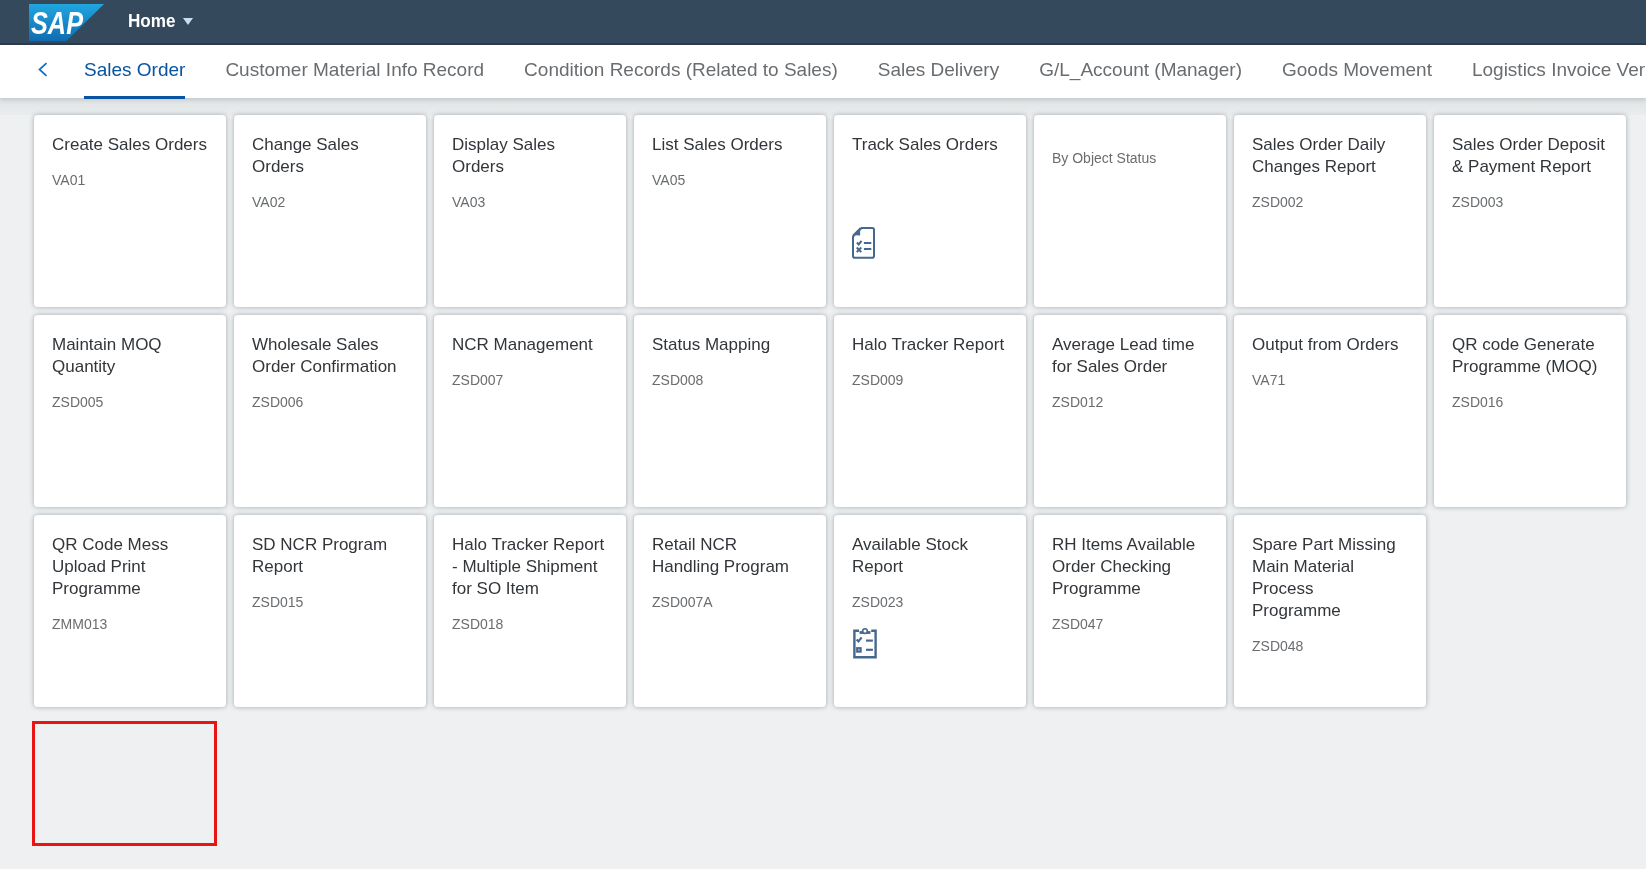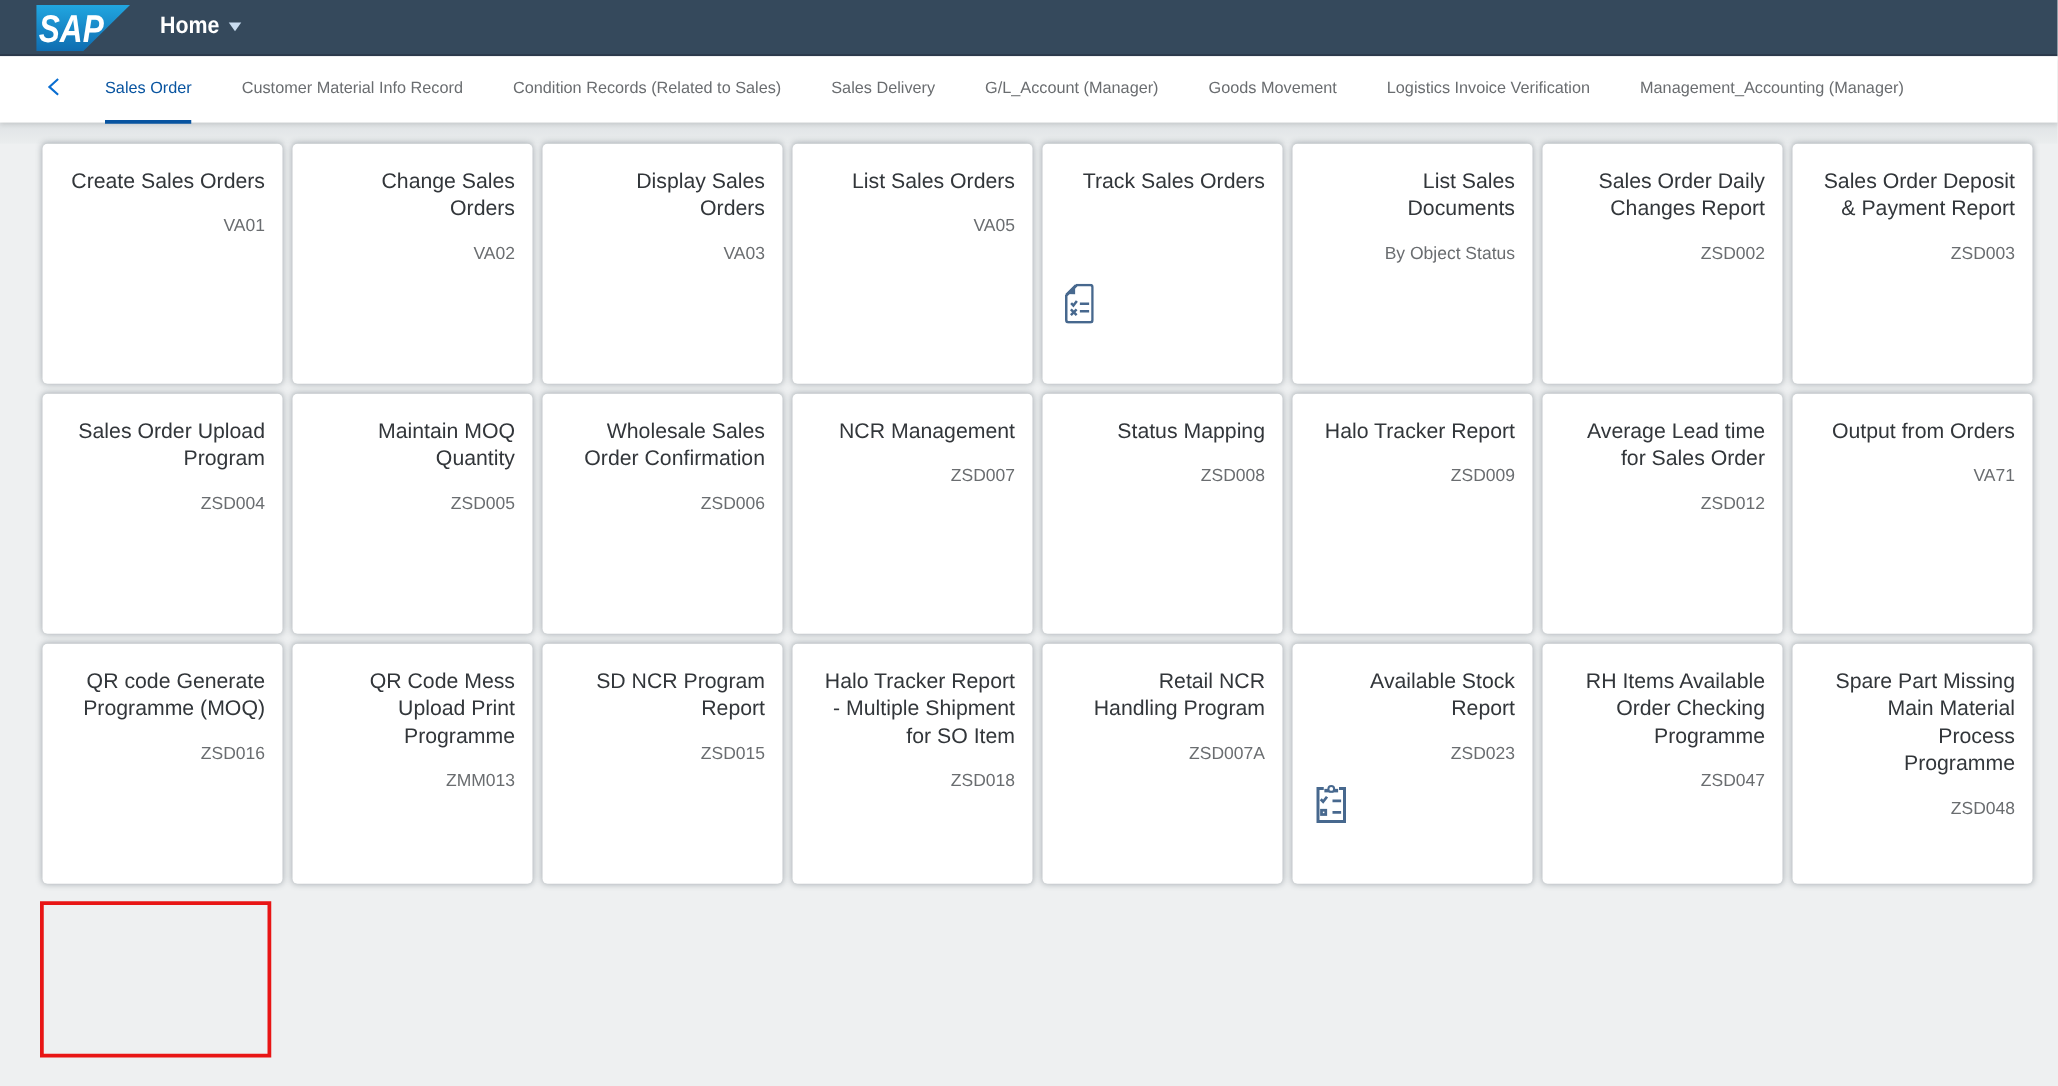--- a/index.html
+++ b/index.html
@@ -1,25 +1,25 @@
 <!DOCTYPE html>
 <html><head>
 <meta charset="utf-8">
 <style>
   * { margin:0; padding:0; box-sizing:border-box; }
   html,body { width:1646px; height:869px; overflow:hidden; font-family:"Liberation Sans", sans-serif; background:#eef0f1; }
-  .shell { position:absolute; top:0; left:0; width:1644px; height:869px;text-align:right; }
+  .shell { position:absolute; top:0; left:0; width:1644px; height:869px; }
   .hdr { position:absolute; top:0; left:0; width:1646px; height:45px; background:linear-gradient(#35495c 0, #35495c 43px, #2c3a4c 43px); }
   .logo { position:absolute; left:29px; top:4px; }
   .home { position:absolute; left:128px; top:0; height:44px; line-height:41px; color:#fff; font-size:19px; font-weight:bold; transform:scaleX(0.9); transform-origin:0 50%; }
   .caret { position:absolute; left:183px; top:18px; width:0; height:0; border-left:5.5px solid transparent; border-right:5.5px solid transparent; border-top:7.6px solid #c9dcf0; }
   .tabbar { position:absolute; top:45px; left:0; width:1646px; height:53px; background:#fff; box-shadow:0 2px 4px rgba(0,0,0,0.12); }
   .chev { position:absolute; left:37px; top:17px; }
   .tabs { position:absolute; left:84px; top:0; height:53px; white-space:nowrap; }
-  .tab { display:inline-block; height:53px; line-height:49px; margin-right:40px; font-size:13px; color:#6a6d70; vertical-align:top; position:relative; }
+  .tab { display:inline-block; height:53px; line-height:49px; margin-right:40px; font-size:19px; color:#6a6d70; vertical-align:top; position:relative; }
   .tab.sel { color:#0854a0; }
   .tab.sel:after { content:""; position:absolute; left:0; right:0; bottom:-1px; height:3px; background:#0854a0; }
   .band { position:absolute; top:98px; left:0; width:1646px; height:17px; background:linear-gradient(#dfe3e5, #eaedee); }
   .grid { position:absolute; left:34px; top:115px; display:grid; grid-template-columns:repeat(8,192px); grid-auto-rows:192px; gap:8px; }
   .tile { position:relative; background:#fff; border-radius:4px; padding:18.5px 14px 0 18px; box-shadow:0 0 5px rgba(58,70,82,0.42); }
   .t { font-size:17px; line-height:22px; color:#32363a; }
   .s { font-size:14px; line-height:15px; color:#6a6d70; margin-top:17px; }
   .ticon { position:absolute; left:18px; top:112px; }
   .redbox { position:absolute; left:32px; top:721px; width:185px; height:125px; border:3px solid #e81515; z-index:5; }
 </style>
@@ -84,48 +84,37 @@
         <g stroke="#47688e" stroke-width="2" fill="none">
           <polyline points="4.9,15.5 6.7,17.4 9.5,13.8"></polyline>
           <line x1="11.9" y1="16" x2="19.3" y2="16"></line>
           <line x1="4.7" y1="20.5" x2="9.3" y2="25.1"></line>
           <line x1="9.3" y1="20.5" x2="4.7" y2="25.1"></line>
           <line x1="11.9" y1="22" x2="19.3" y2="22"></line>
         </g>
       </svg>
     </div>
     <div class="tile">
-        <div class="t">
-          <div>List Sales</div>
-          <div>Documents</div>
-        </div>
         <div class="s">By Object Status</div>
       </div>
     <div class="tile">
         <div class="t">
           <div>Sales Order Daily</div>
           <div>Changes Report</div>
         </div>
         <div class="s">ZSD002</div>
       </div>
     <div class="tile">
         <div class="t">
           <div>Sales Order Deposit</div>
           <div>&amp; Payment Report</div>
         </div>
         <div class="s">ZSD003</div>
       </div>
 
-    <div class="tile">
-        <div class="t">
-          <div>Sales Order Upload</div>
-          <div>Program</div>
-        </div>
-        <div class="s">ZSD004</div>
-      </div>
     <div class="tile">
         <div class="t">
           <div>Maintain MOQ</div>
           <div>Quantity</div>
         </div>
         <div class="s">ZSD005</div>
       </div>
     <div class="tile">
         <div class="t">
           <div>Wholesale Sales</div>

